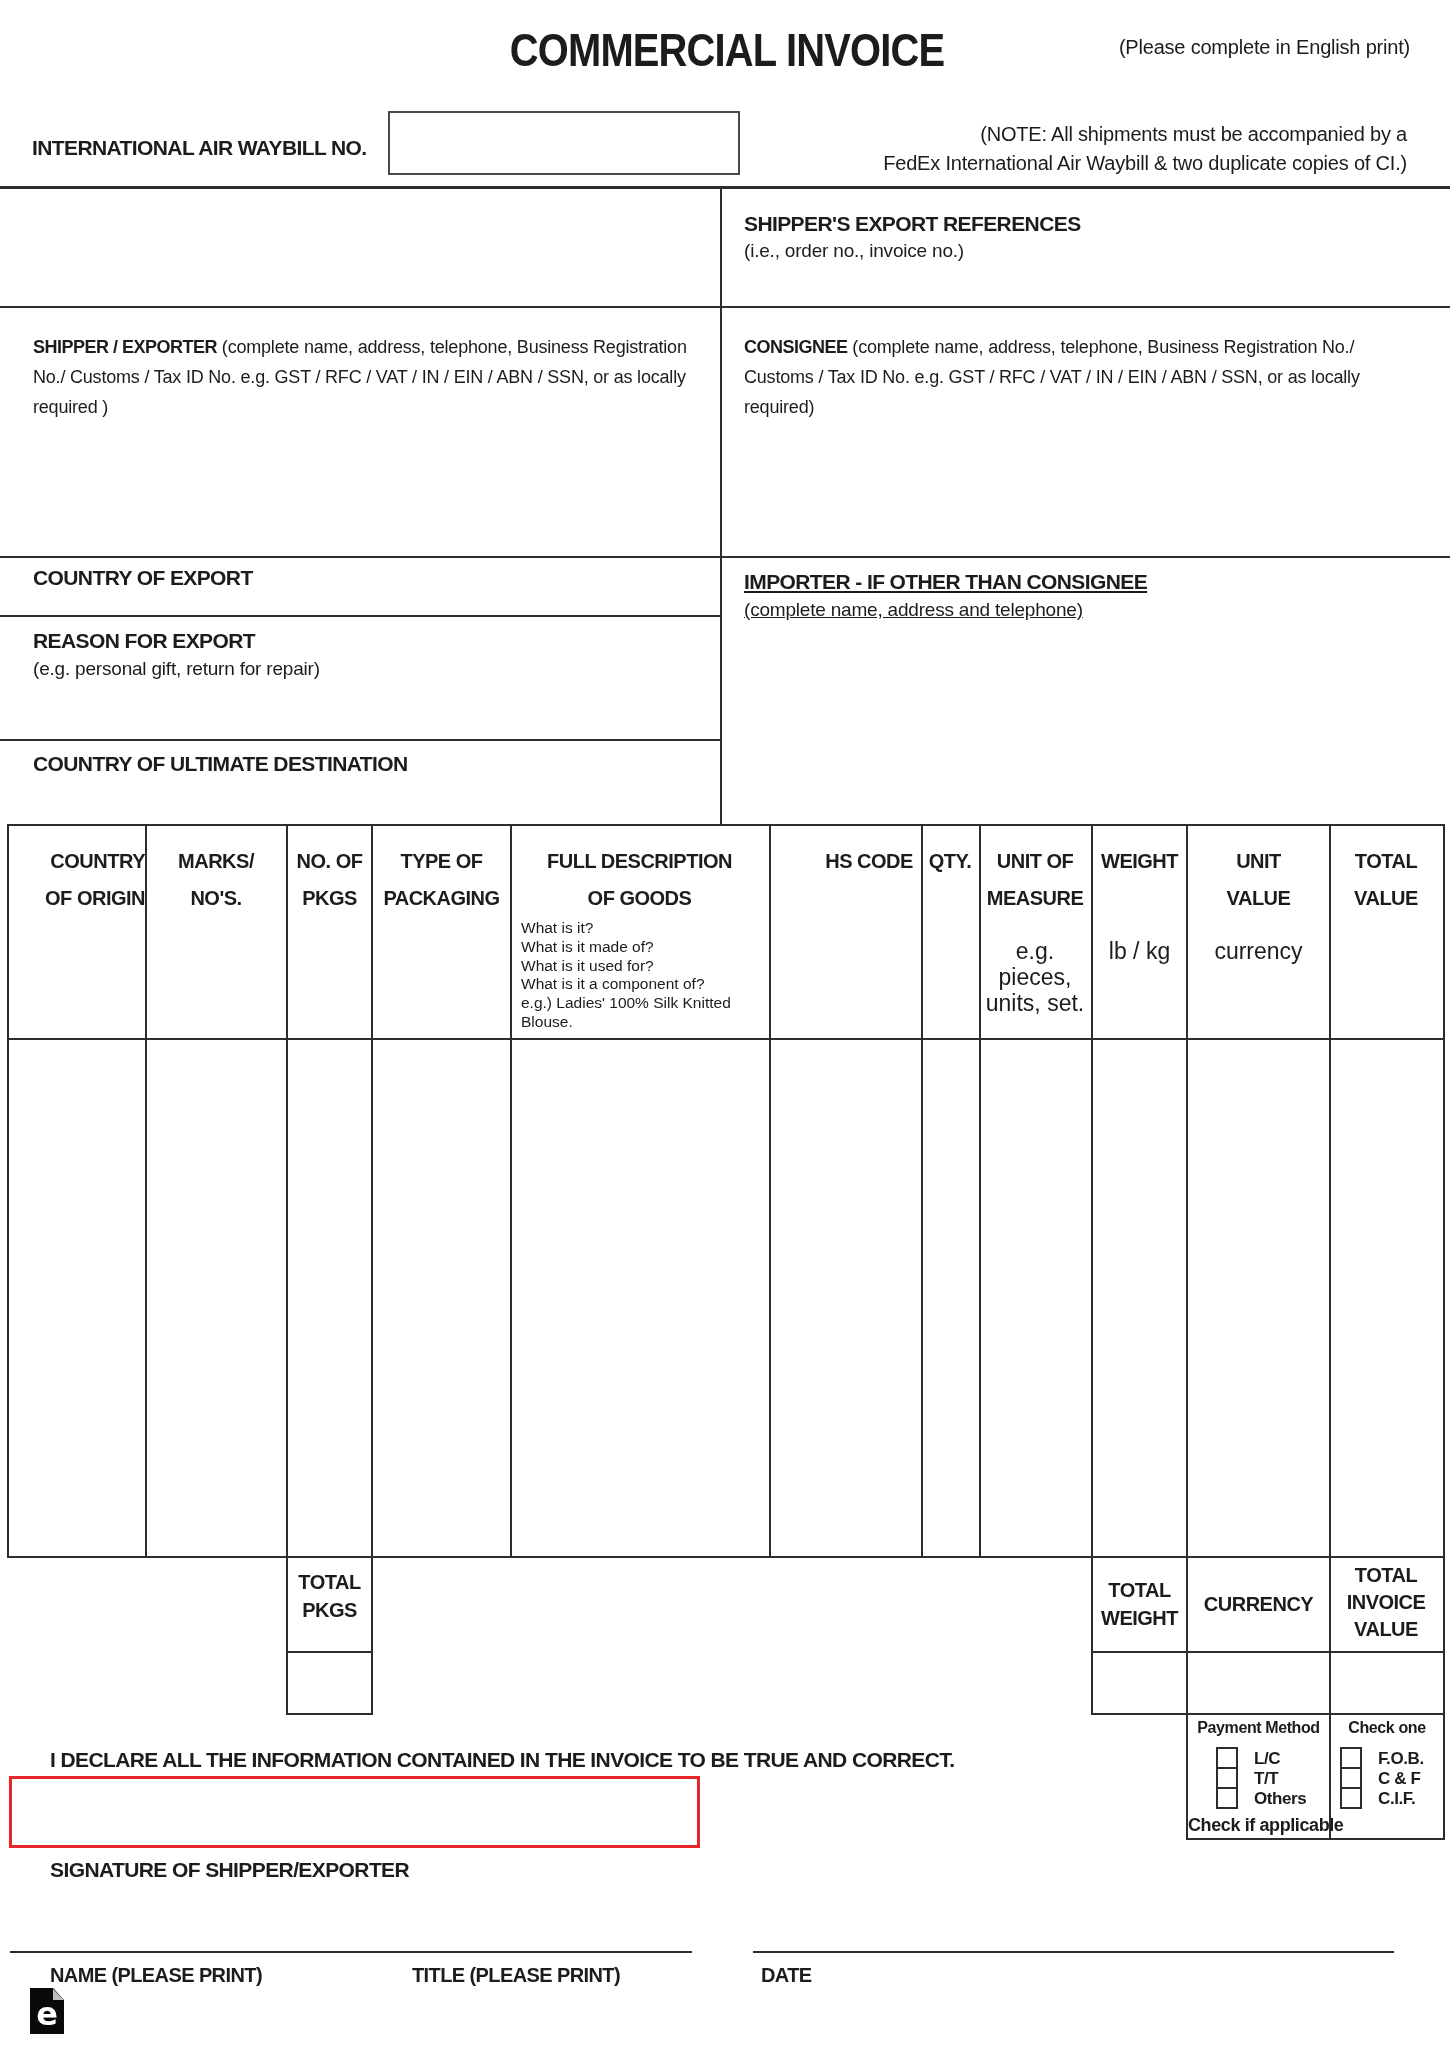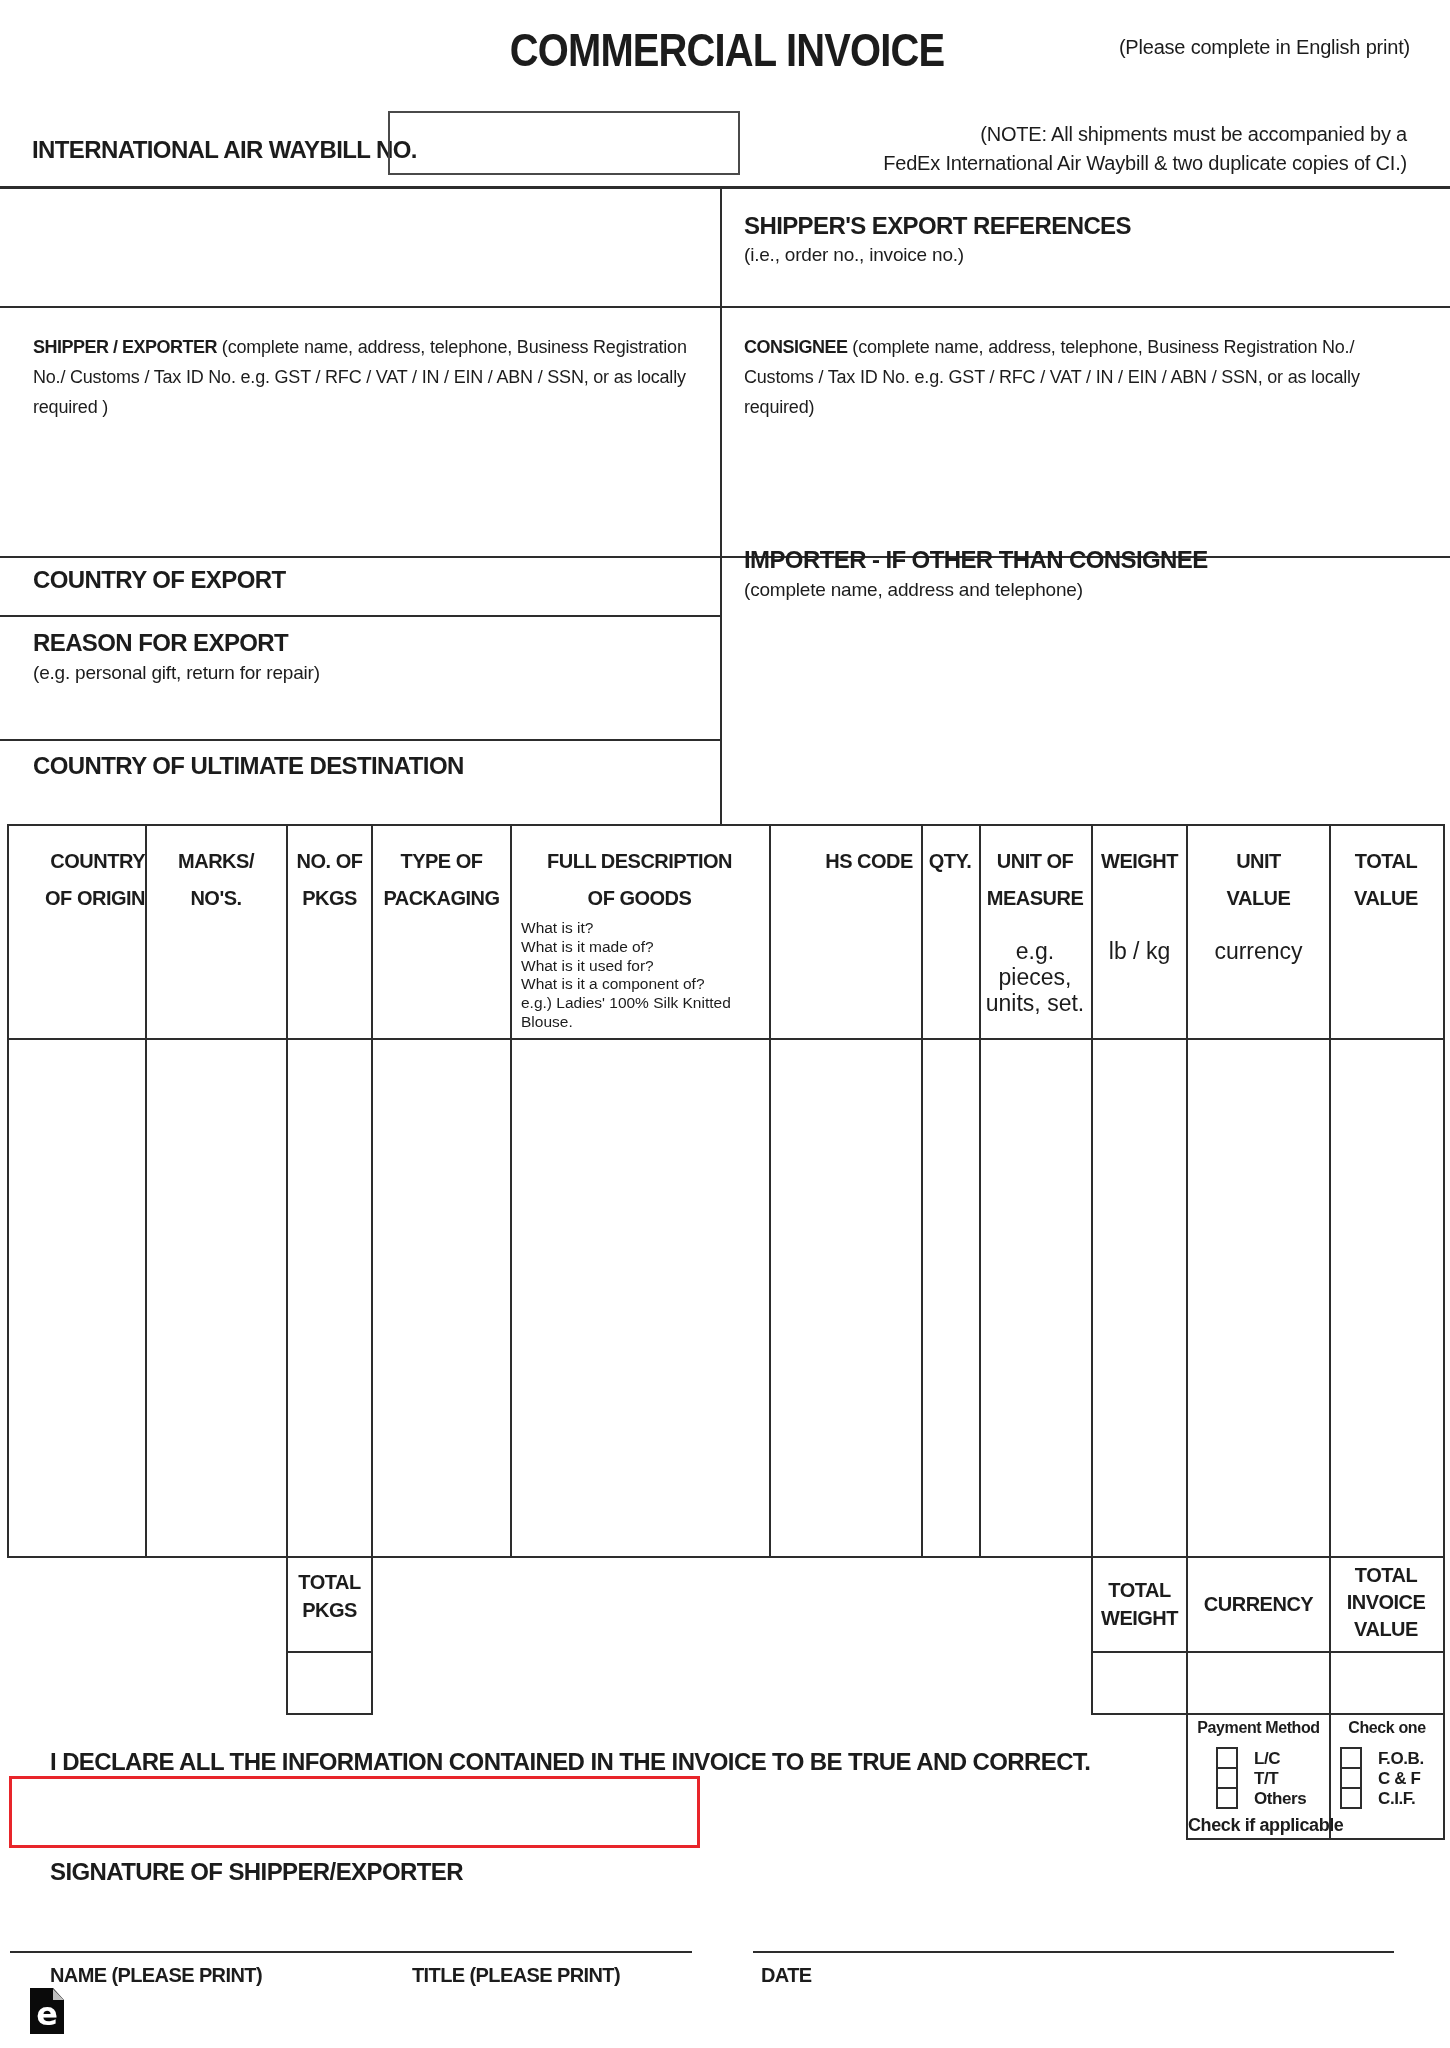--- a/index.html
+++ b/index.html
@@ -1,20 +1,20 @@
 <!DOCTYPE html>
 <html><head>
 <meta charset="utf-8">
 <style>
   html,body{margin:0;padding:0;background:#ffffff;}
   .page{position:relative;width:1450px;height:2048px;background:#fff;overflow:hidden;
         font-family:"Liberation Sans","DejaVu Sans",sans-serif;color:#1c1c1c;}
   .abs{position:absolute;}
   .hl,.vl{position:absolute;background:#2d2d2d;}
-  .lab{font-size:24px;font-weight:700;letter-spacing:-0.6px;white-space:nowrap;}
+  .lab{font-size:21px;font-weight:700;letter-spacing:-0.6px;white-space:nowrap;}
   .hint{font-size:19px;font-weight:400;letter-spacing:-0.2px;white-space:nowrap;}
   .para{font-size:18px;line-height:30px;letter-spacing:-0.2px;}
   .para b{letter-spacing:-0.5px;}
   .hdr{position:absolute;text-align:center;font-weight:700;font-size:20px;
        letter-spacing:-0.5px;line-height:37px;}
   .hdr span{display:block;}
   .subhint{position:absolute;font-size:23px;line-height:26px;text-align:center;}
   .subhint span{display:block;}
   .deschints{position:absolute;font-size:15.5px;line-height:18.8px;text-align:left;}
   .deschints span{display:block;white-space:nowrap;}
@@ -76,21 +76,21 @@
     <div class="para" style="margin:24px 38px 0 22px;">
       <b>CONSIGNEE</b>
       <span>(complete name, address, telephone, Business Registration No./ Customs / Tax ID No. e.g. GST / RFC / VAT / IN / EIN / ABN / SSN, or as locally required)</span>
     </div>
   </div>
 
   <div class="field" style="left:0;top:558px;width:720px;height:57px;">
     <div class="lab" style="margin:8px 0 0 33px;">COUNTRY OF EXPORT</div>
   </div>
 
-  <div class="field" style="left:722px;top:538px;width:728px;height:190px;">
+  <div class="field" style="left:722px;top:562px;width:728px;height:190px;text-decoration:underline;">
     <div class="lab" style="margin:8px 0 0 22px;">IMPORTER - IF OTHER THAN CONSIGNEE</div>
     <div class="hint" style="margin:5px 0 0 22px;">(complete name, address and telephone)</div>
   </div>
 
   <div class="field" style="left:0;top:617px;width:720px;height:122px;">
     <div class="lab" style="margin:12px 0 0 33px;">REASON FOR EXPORT</div>
     <div class="hint" style="margin:5px 0 0 33px;">(e.g. personal gift, return for repair)</div>
   </div>
 
   <div class="field" style="left:0;top:741px;width:720px;height:83px;">

